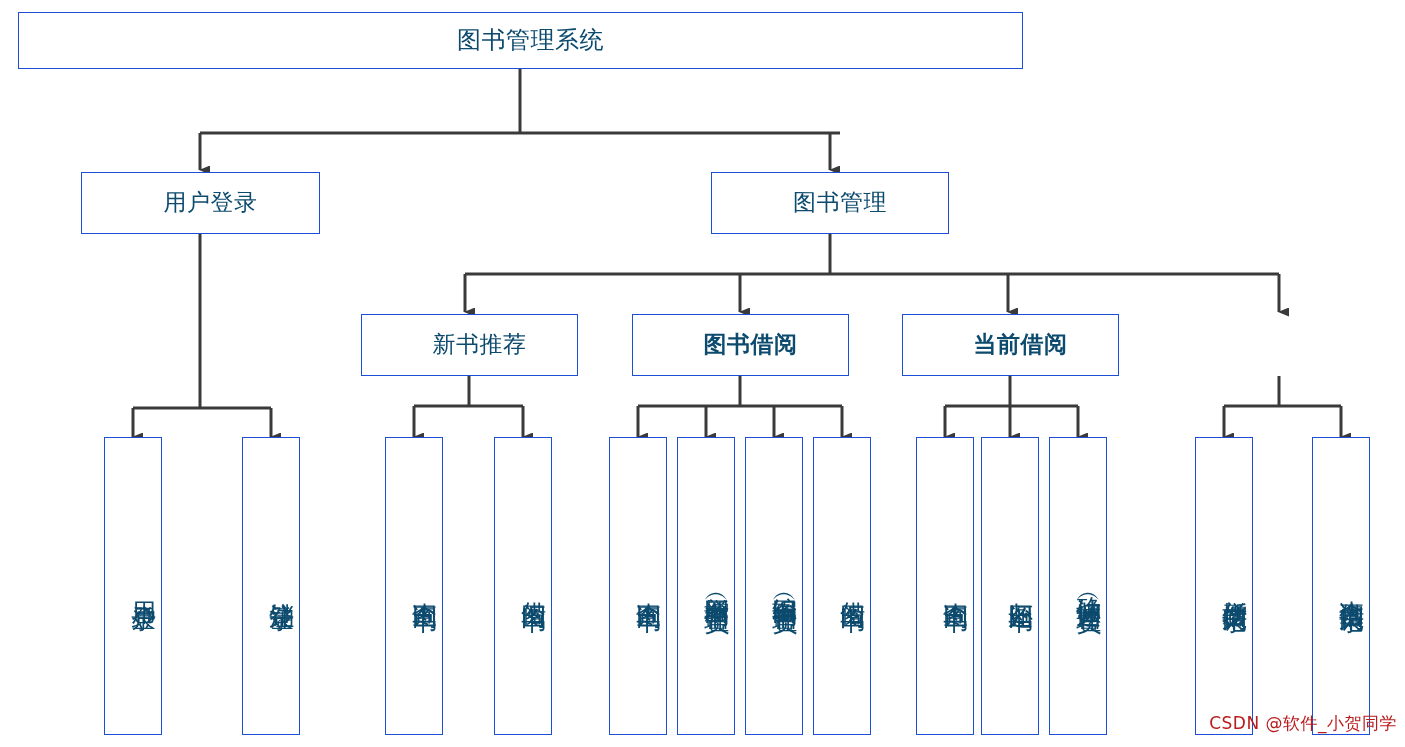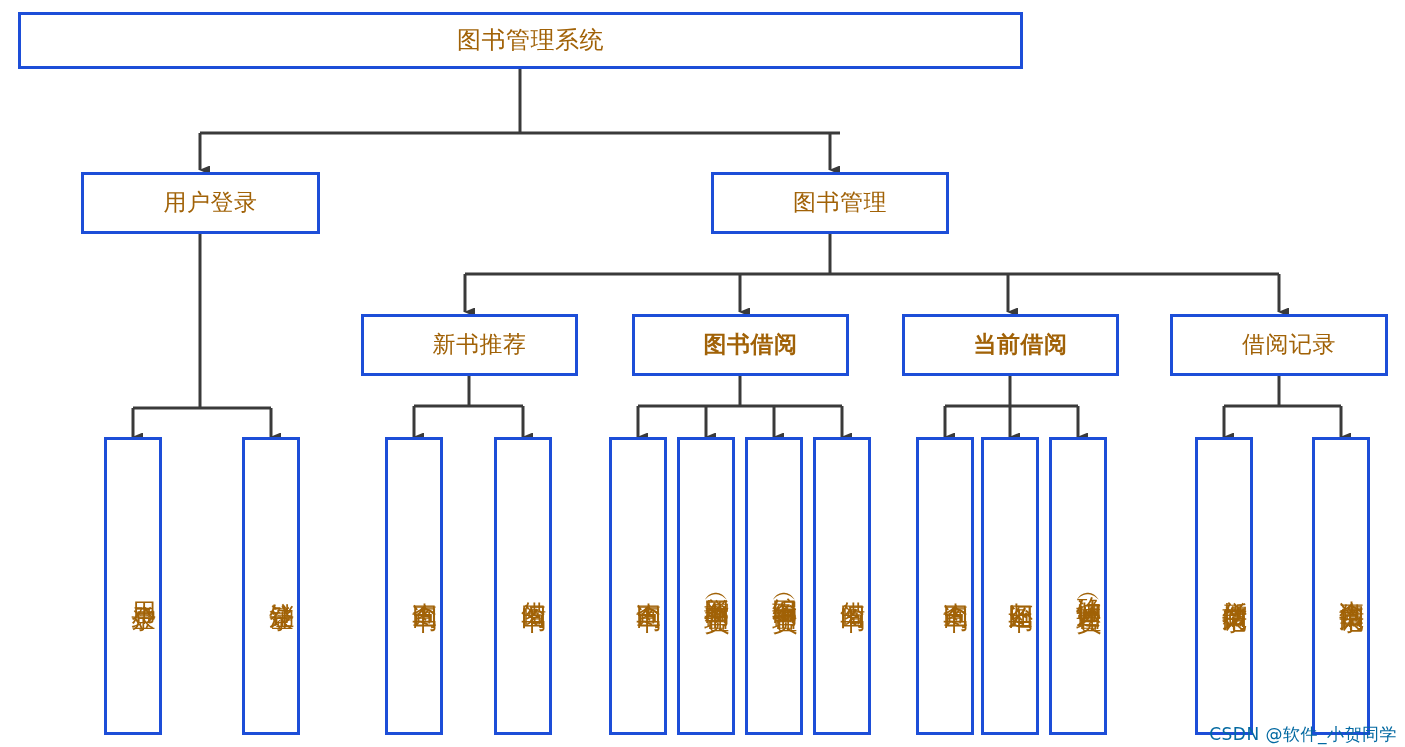--- a/index.html
+++ b/index.html
@@ -23,26 +23,26 @@
   .edges {
     position: absolute;
     left: 0; top: 0;
     width: 1405px;
     height: 747px;
     pointer-events: none;
   }
   .node {
     position: absolute;
     box-sizing: border-box;
-    border: 3px solid #1d4ed8;
+    border: 1px solid #1d4ed8;
     background: #ffffff;
     display: flex;
     align-items: center;
     justify-content: center;
-    color: #a16207;
+    color: #0c4a6e;
     padding-left: 20px;
   }
   .node .label {
     display: block;
     text-align: center;
     line-height: 1.18;
     white-space: nowrap;
   }
   .node.horiz .label {
     font-size: 23px;
@@ -59,23 +59,23 @@
     writing-mode: vertical-rl;
     text-orientation: upright;
     font-size: 25px;
     line-height: 1.05;
     letter-spacing: 2px;
     white-space: nowrap;
   }
   .watermark {
     position: absolute;
     right: 8px;
-    bottom: 1px;
+    bottom: 12px;
     font-size: 17px;
-    color: #0369a1;
+    color: #b91c1c;
     letter-spacing: 0.5px;
     white-space: nowrap;
   }
 </style>
 </head>
 <body>
 
 <div id="canvas">
 
   <svg class="edges" viewBox="0 0 1405 747" xmlns="http://www.w3.org/2000/svg">
@@ -145,23 +145,20 @@
   </div>
 
   <div class="node horiz" style="left:632px; top:314px; width:217px; height:62px;font-weight:bold;">
     <span class="label">图书借阅</span>
   </div>
 
   <div class="node horiz" style="left:902px; top:314px; width:217px; height:62px;font-weight:bold;">
     <span class="label">当前借阅</span>
   </div>
 
-  <div class="node horiz" style="left:1170px; top:314px; width:218px; height:62px;">
-    <span class="label">借阅记录</span>
-  </div>
 
   <div class="node vert" style="left:104px; top:437px; width:58px; height:298px;">
     <span class="label">用户登录</span>
   </div>
 
   <div class="node vert" style="left:242px; top:437px; width:58px; height:298px;">
     <span class="label">注销登录</span>
   </div>
 
   <div class="node vert" style="left:385px; top:437px; width:58px; height:298px;">

